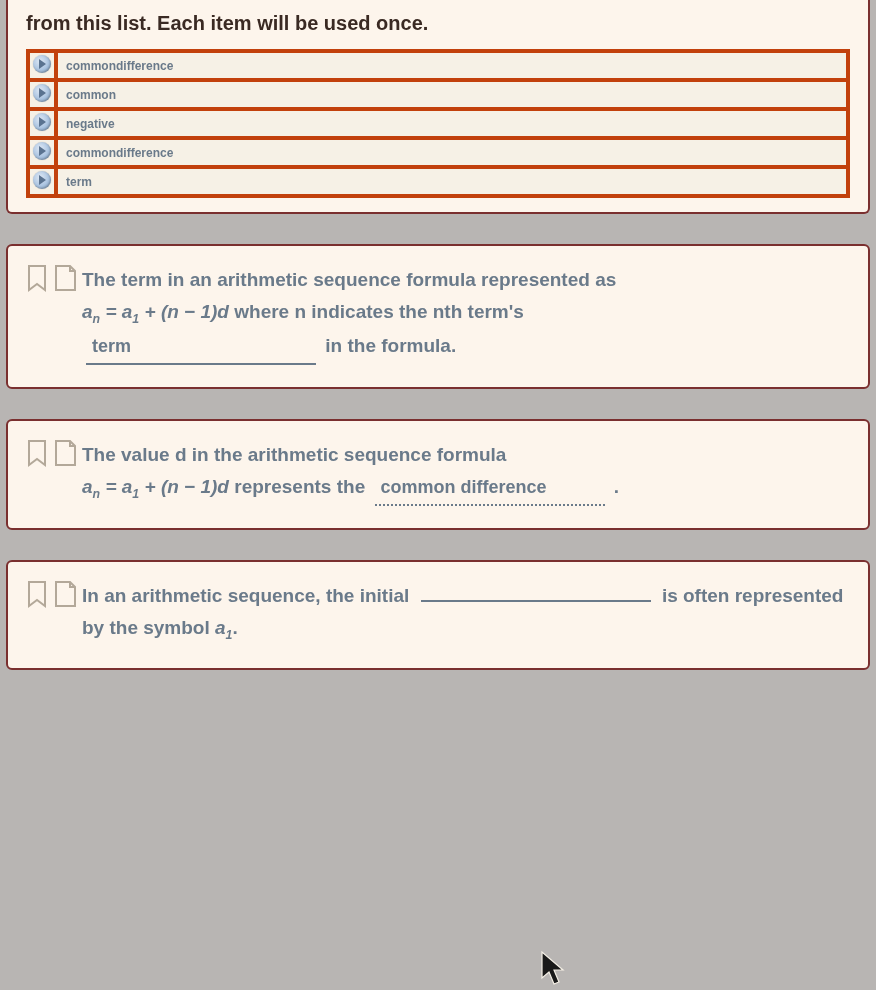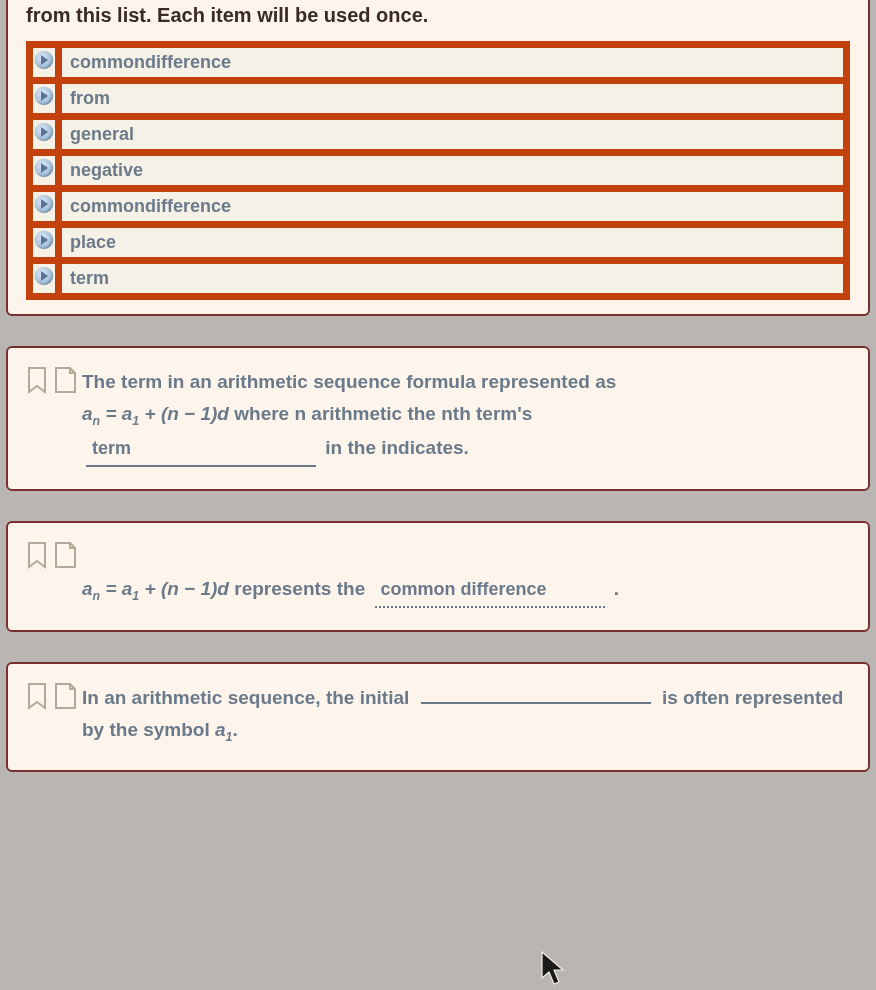--- a/index.html
+++ b/index.html
@@ -17,37 +17,37 @@
     background: #fdf5ec;
     border: 2px solid #7a2f2f;
     border-radius: 6px;
     margin: 0 6px 30px 6px;
     padding: 14px 18px;
   }
   .card-top {
     border-top: none;
     border-radius: 0 0 6px 6px;
     margin-top: 0;
-    padding-top: 4px;
+    padding-top: 12px;
   }
   .instr {
     font-weight: bold;
     color: #3a2a23;
     font-size: 20px;
     margin: 0 0 14px 0;
   }
   .item-table {
     width: 100%;
     border-collapse: collapse;
   }
   .item-row td {
-    border: 7px solid #c2410c;
+    border: 4px solid #c2410c;
     background: #f6f1e6;
     padding: 4px 8px;
-    font-size: 18px;
+    font-size: 12px;
     color: #6a7a8a;
     font-weight: bold;
   }
   .item-row .arrow-cell {
     width: 28px;
     text-align: center;
     padding: 2px;
   }
   .arrow-icon {
     display: inline-block;
@@ -122,37 +122,29 @@
 <div class="card card-top">
   <p class="instr">from this list. Each item will be used once.</p>
   <table class="item-table">
     <tbody>
       <tr class="item-row">
           <td class="arrow-cell"><span class="arrow-icon"></span></td>
           <td>commondifference</td>
         </tr>
       <tr class="item-row">
           <td class="arrow-cell"><span class="arrow-icon"></span></td>
-          <td>from</td>
-        </tr>
-      <tr class="item-row">
-          <td class="arrow-cell"><span class="arrow-icon"></span></td>
-          <td>general</td>
+          <td>common</td>
         </tr>
       <tr class="item-row">
           <td class="arrow-cell"><span class="arrow-icon"></span></td>
           <td>negative</td>
         </tr>
       <tr class="item-row">
           <td class="arrow-cell"><span class="arrow-icon"></span></td>
           <td>commondifference</td>
-        </tr>
-      <tr class="item-row">
-          <td class="arrow-cell"><span class="arrow-icon"></span></td>
-          <td>place</td>
         </tr>
       <tr class="item-row">
           <td class="arrow-cell"><span class="arrow-icon"></span></td>
           <td>term</td>
         </tr>
     </tbody>
   </table>
 </div>
 
 <div class="qcard">
@@ -165,42 +157,43 @@
     <span class="bm-badge">
       <svg width="24" height="28" viewBox="0 0 24 28">
           <path d="M3 2h14l5 5v19H3z" fill="none" stroke="#b3a899" stroke-width="2"></path>
           <path d="M17 2v5h5" fill="none" stroke="#b3a899" stroke-width="2"></path>
         </svg>
     </span>
     <div class="q-body">
       <span>The term in an arithmetic sequence formula represented as </span>
       <br>
       <span class="formula"><span>a</span><span class="sub">n</span><span> = a</span><span class="sub">1</span><span> + (n − 1)d</span></span>
-      <span> where n arithmetic the nth term's</span>
+      <span> where n indicates the nth term's</span>
       <br>
       <span class="blank">term</span>
-      <span> in the indicates.</span>
+      <span> in the formula.</span>
     </div>
   </div>
 </div>
 
 <div class="qcard">
   <div class="q-row">
     <span class="bm-outline">
       <svg width="22" height="28" viewBox="0 0 22 28">
           <path d="M3 2h16v24l-8-6-8 6z" fill="none" stroke="#b3a899" stroke-width="2"></path>
         </svg>
     </span>
     <span class="bm-badge">
       <svg width="24" height="28" viewBox="0 0 24 28">
           <path d="M3 2h14l5 5v19H3z" fill="none" stroke="#b3a899" stroke-width="2"></path>
           <path d="M17 2v5h5" fill="none" stroke="#b3a899" stroke-width="2"></path>
         </svg>
     </span>
     <div class="q-body">
+      <span>The value d in the arithmetic sequence formula</span>
       <br>
       <span class="formula"><span>a</span><span class="sub">n</span><span> = a</span><span class="sub">1</span><span> + (n − 1)d</span></span>
       <span> represents the </span>
       <span class="blank dotted">common difference</span>
       <span>.</span>
     </div>
   </div>
 </div>
 
 <div class="qcard qcard-last">

